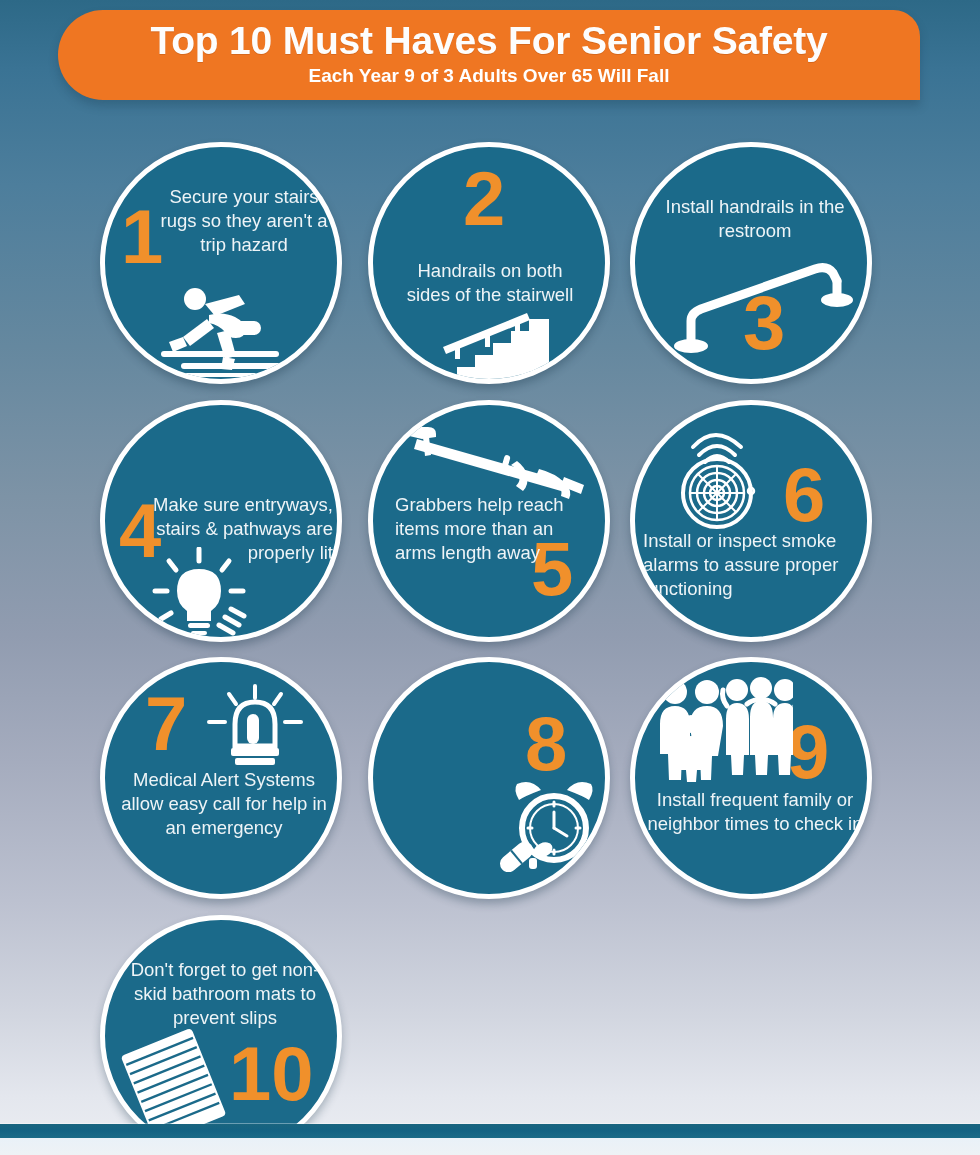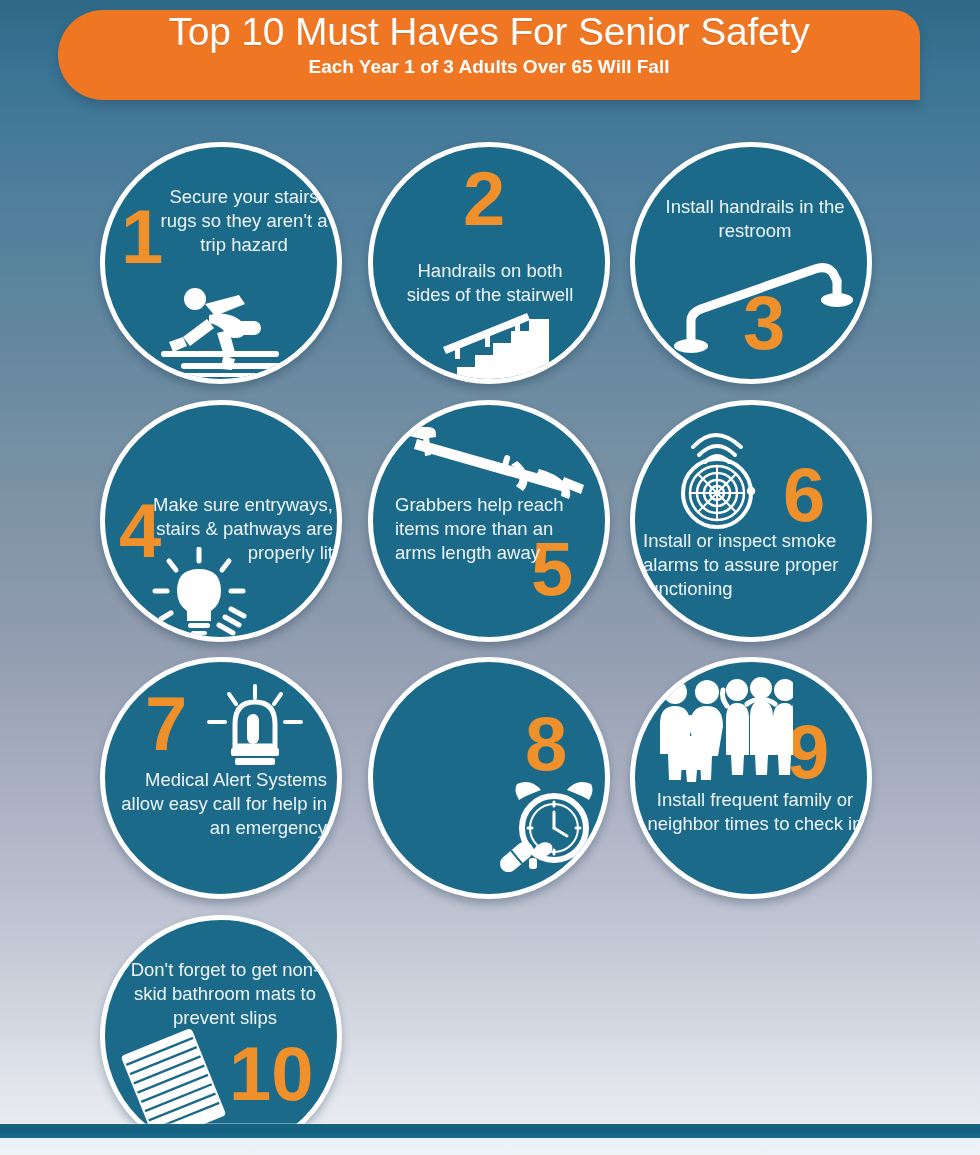--- a/index.html
+++ b/index.html
@@ -26,22 +26,22 @@
 
   
   .banner{
     position:absolute;left:58px;top:10px;width:862px;height:90px;
     background:#ef7622;
     border-radius:58px 34px 0 58px;
     box-shadow:0 6px 10px rgba(18,50,70,.25);
     text-align:center;
   }
   .banner-title{
-    margin:0;
-    font-size:39px;line-height:44px;font-weight:normal;
+    margin:0;padding-top:9px;
+    font-size:39px;line-height:44px;font-weight:bold;
     color:#fdfdfd;letter-spacing:-.2px;
     font-family:"Liberation Sans", sans-serif;
     text-shadow:0 1px 0 rgba(140,60,10,.25);
   }
   .banner-sub{
     margin:0;padding-top:2px;
     font-size:19px;line-height:22px;font-weight:bold;color:#ffffff;
   }
 
   
@@ -95,21 +95,21 @@
   .i4{left:40px;top:142px;width:108px;height:90px;}
 
   .t5{left:22px;top:88px;width:178px;text-align:left;}
   .n5{left:158px;top:126px;font-size:76px;}
   .i5{left:26px;top:16px;width:196px;height:92px;}
 
   .t6{left:8px;top:124px;width:220px;}
   .n6{left:148px;top:52px;font-size:76px;}
   .i6{left:24px;top:12px;width:116px;height:116px;}
 
-  .t7{left:16px;top:106px;width:206px;text-align:right;}
+  .t7{left:16px;top:106px;width:206px;text-align:center;}
   .n7{left:40px;top:24px;font-size:76px;}
   .i7{left:96px;top:22px;width:108px;height:84px;}
 
   .t8{left:22px;top:30px;width:144px;text-align:left;}
   .n8{left:152px;top:44px;font-size:76px;}
   .i8{left:122px;top:110px;width:110px;height:100px;}
 
   .t9{left:12px;top:126px;width:216px;text-align:center;}
   .n9{left:152px;top:52px;font-size:76px;}
   .i9{left:18px;top:14px;width:140px;height:106px;}
@@ -129,21 +129,21 @@
     background:linear-gradient(180deg,#e9f1f8 0%,#eef2f5 100%);
   }
 </style>
 </head>
 <body>
 
 <div class="page">
 
   <div class="banner">
     <div class="banner-title">Top 10 Must Haves For Senior Safety</div>
-    <div class="banner-sub">Each Year 1 of 3 Adults Over 65 Will Fall</div>
+    <div class="banner-sub">Each Year 9 of 3 Adults Over 65 Will Fall</div>
   </div>
 
   <div class="circle c1">
     <div class="num n1">1</div>
     <div class="txt t1">Secure your stairs rugs so they aren't a trip hazard</div>
     <div class="ico i1">
       <svg viewBox="0 0 160 100" width="160" height="100">
         <g fill="#ffffff">
           <circle cx="48" cy="22" r="11"></circle>
           <path d="M58 27 l34 -9 6 9 -30 12 z"></path>

